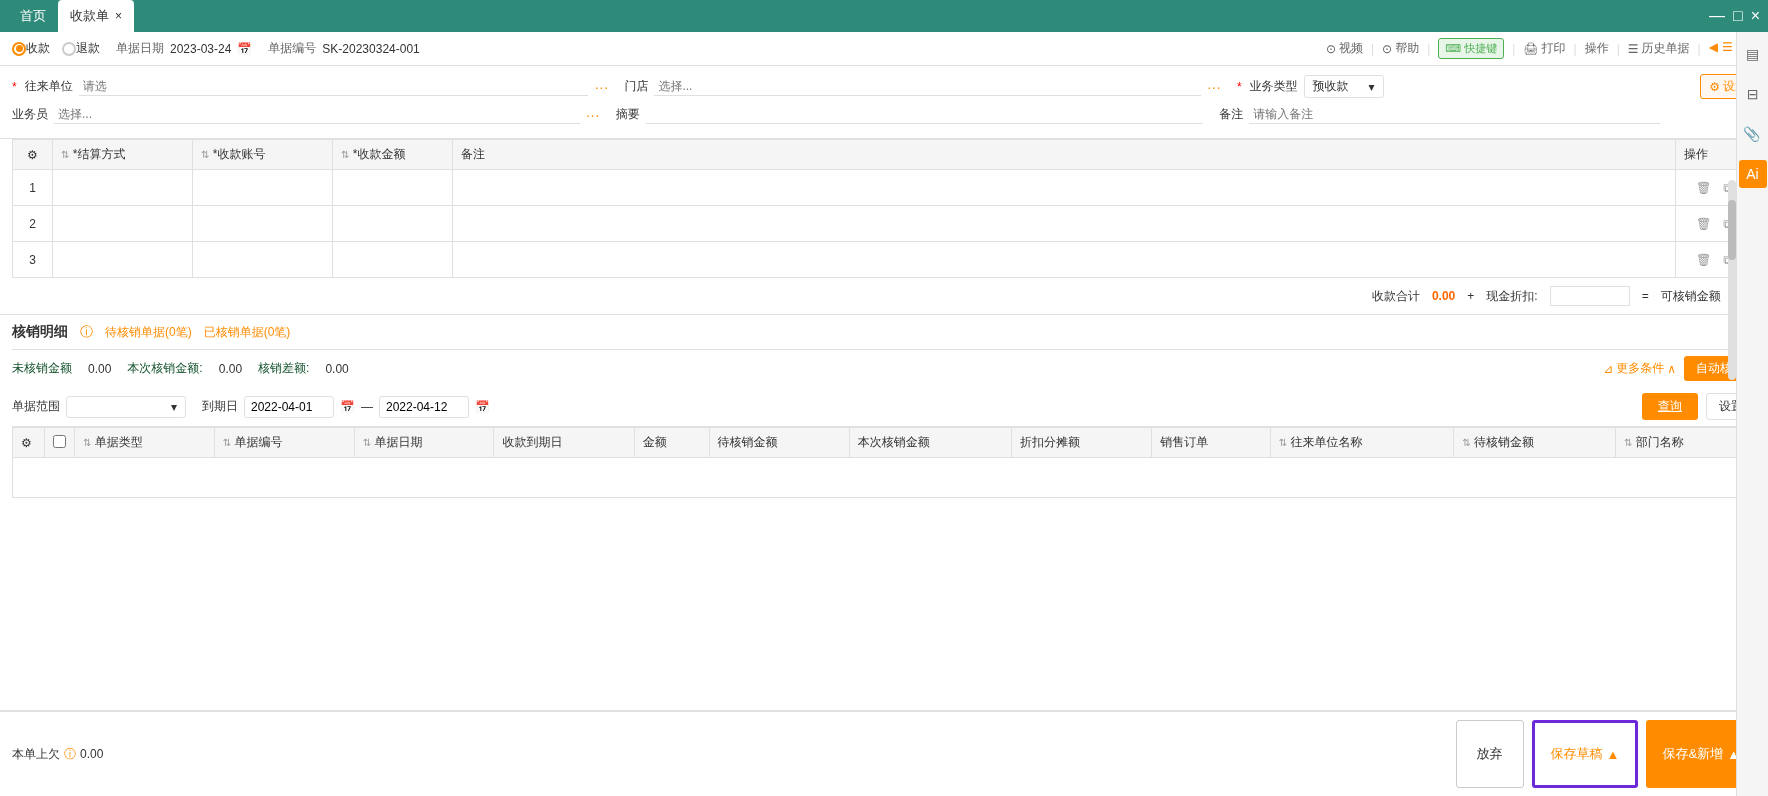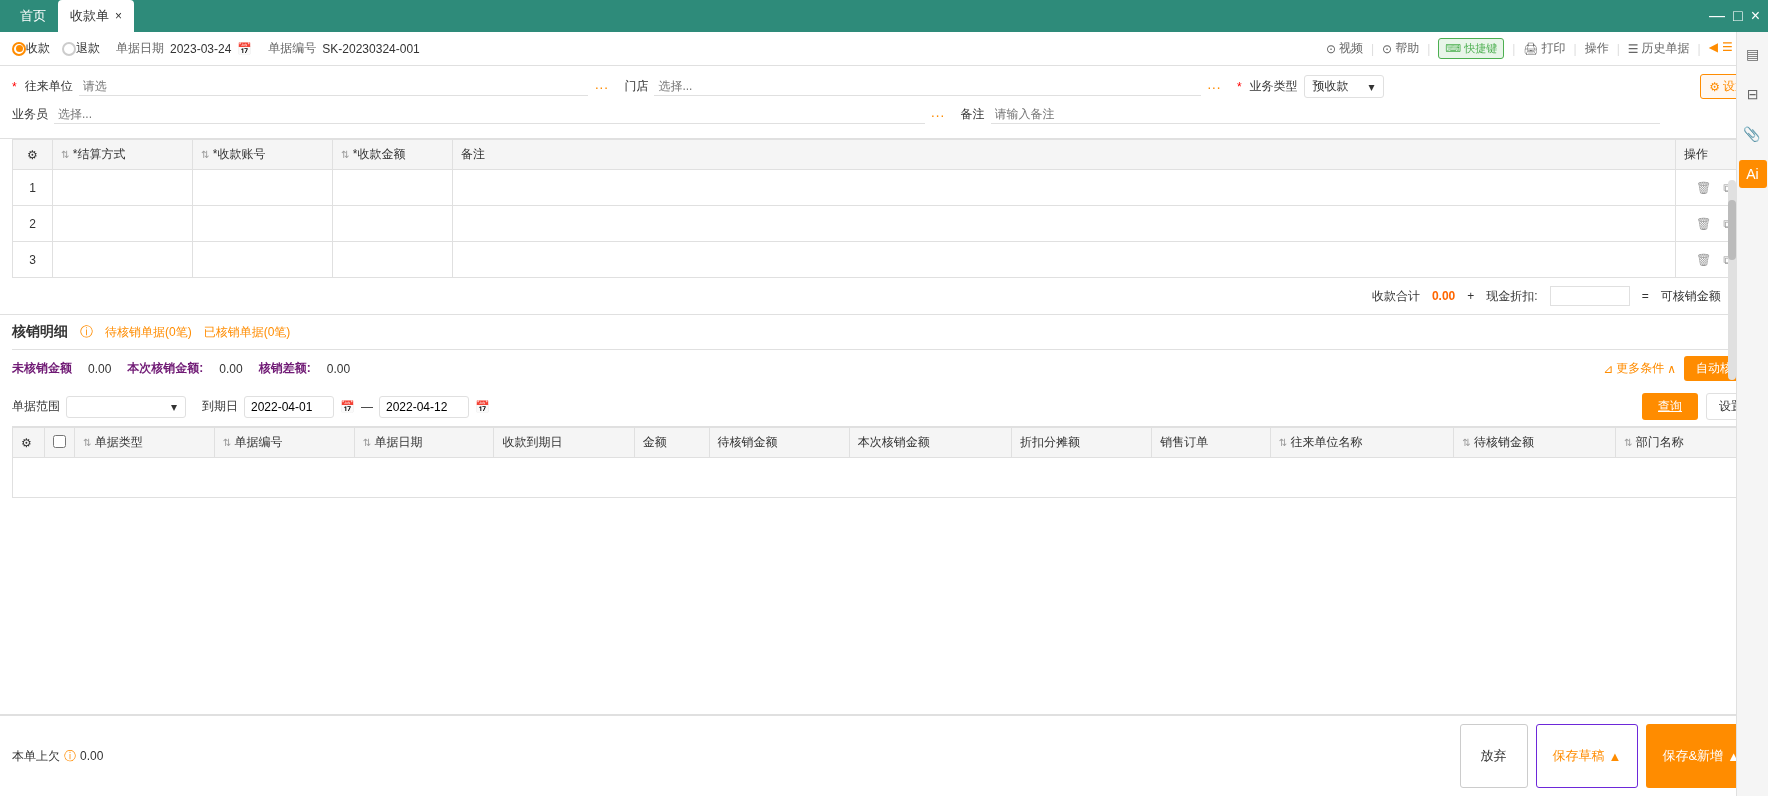--- a/index.html
+++ b/index.html
@@ -310,21 +310,21 @@
       cursor: pointer;
       font-size: 12px;
     }
     .writeoff-stats {
       display: flex;
       align-items: center;
       gap: 16px;
       padding: 6px 0;
       font-size: 12px;
     }
-    .stat-label { color: #701a75; font-weight: bold; }
+    .stat-label { color: #14532d; }
     .stat-value { color: #333; font-weight: 500; }
     .writeoff-right {
       margin-left: auto;
       display: flex;
       align-items: center;
       gap: 8px;
     }
     .more-conditions {
       display: flex;
       align-items: center;
@@ -448,21 +448,21 @@
       color: #333;
       border: 1px solid #ccc;
       padding: 10px 20px;
       border-radius: 3px;
       cursor: pointer;
       font-size: 13px;
     }
     .btn-draft {
       background: white;
       color: #ff8c00;
-      border: 1px solid #6d28d9;
+      border: 3px solid #6d28d9;
       padding: 22px 16px;
       border-radius: 3px;
       cursor: pointer;
       font-size: 13px;
       display: flex;
       align-items: center;
       gap: 4px;
     }
     .btn-save {
       background: #ff8c00;
@@ -631,20 +631,24 @@
           <span>设置</span>
         </div>
       </div>
     </div>
     <div class="form-row">
       <div class="form-field" style="flex:2">
         <span class="field-label">业务员</span>
         <input class="field-input" type="text" placeholder="选择..." style="">
         <span class="more-btn">···</span>
       </div>
+      <div class="form-field" style="flex:2">
+        <span class="field-label">摘要</span>
+        <input class="field-input" type="text" style="">
+      </div>
       <div class="form-field" style="flex:1.5">
         <span class="field-label">备注</span>
         <input class="field-input" type="text" placeholder="请输入备注" style="">
       </div>
       <div style="width:80px"></div>
     </div>
   </div>
 
   <div class="table-container">
     <table class="data-table">

